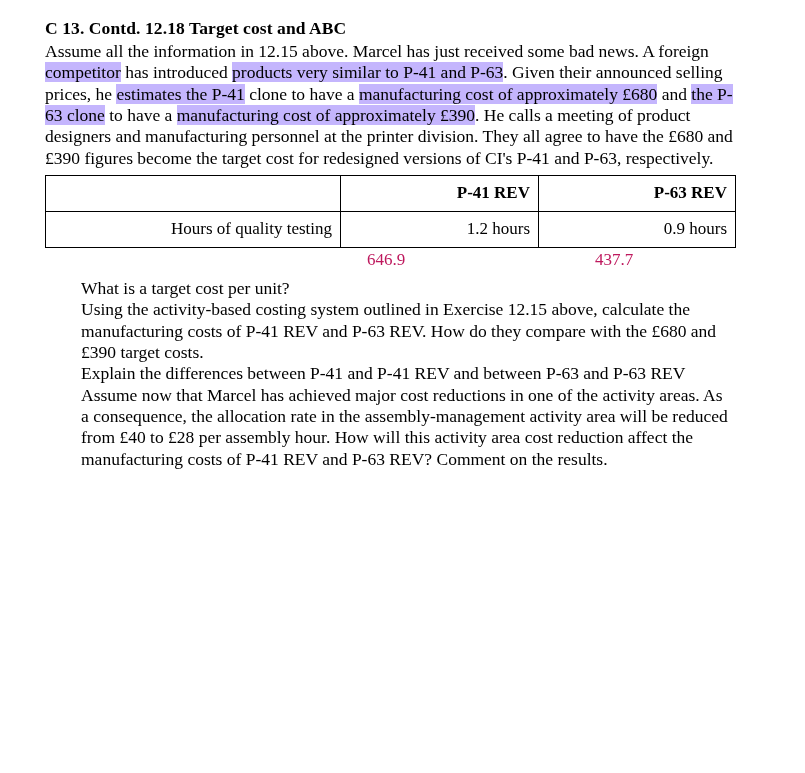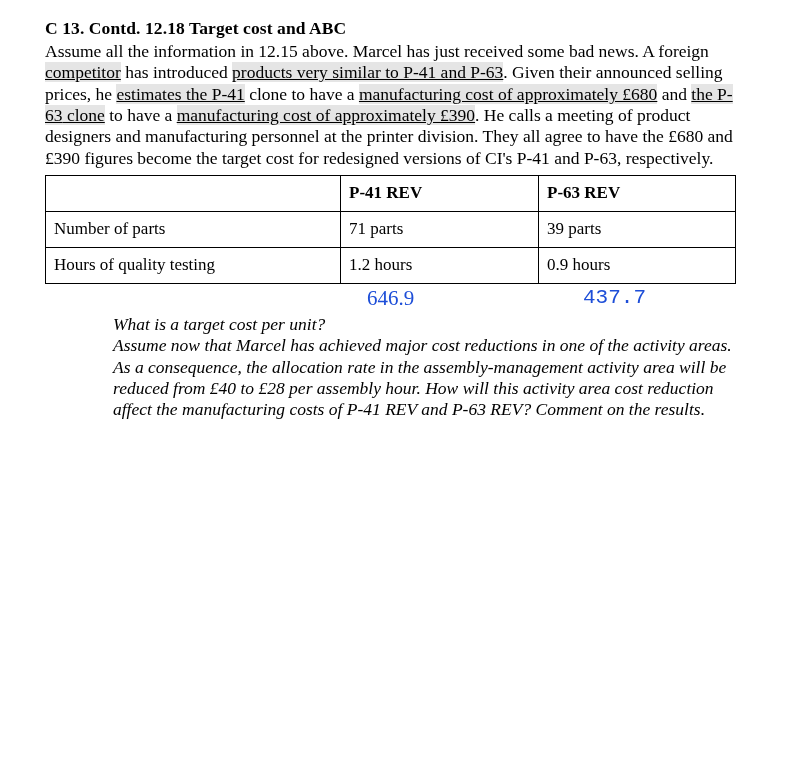--- a/index.html
+++ b/index.html
@@ -31,73 +31,71 @@
     margin: 0 0 2px 0;
     letter-spacing: 0.1px;
   }
   p.para {
     font-size: 17.5px;
     line-height: 1.22;
     margin: 0;
     text-align: left;
   }
   .hl {
-    background: #e5e5e5;
-    text-decoration: underline;
+    background: #c4b5fd;
   }
   .table-wrap {
     margin: 6px 0 0 0;
     padding-left: 0px;
   }
   table.data {
     border-collapse: collapse;
     width: 690px;
     margin-left: 0px;
     table-layout: fixed;
   }
   table.data td, table.data th {
     border: 1px solid #000000;
     font-size: 17px;
     padding: 7px 8px 8px 8px;
-    text-align: left;
+    text-align: right;
     font-weight: normal;
     vertical-align: middle;
     height: 20px;
   }
   table.data th {
     font-weight: bold;
   }
   col.c1 { width: 295px; }
   col.c2 { width: 198px; }
   col.c3 { width: 197px; }
   .sums {
     position: relative;
     height: 26px;
     margin-top: 2px;
     width: 690px;
   }
   .sum-val {
     position: absolute;
-    color: #1d4ed8;
-    font-size: 21px;
+    color: #be185d;
+    font-size: 17px;
   }
   .sum1 { left: 322px; }
-  .sum2 { left: 538px; font-family: Liberation Mono, monospace; }
+  .sum2 { left: 550px; }
   .required-block {
     margin-top: 2px;
     font-size: 17.5px;
     line-height: 1.22;
   }
   .required-label {
     margin-left: 32px;
   }
   .req-list {
-    margin-left: 68px;
+    margin-left: 36px;
     margin-top: 0px;
-    font-style: italic;
   }
   .req-item {
     margin: 0;
   }
 </style>
 </head>
 <body>
 
 <div class="page">
   <div class="content">
@@ -116,39 +114,36 @@
           </colgroup>
         <thead>
           <tr>
             <th></th>
             <th>P-41 REV</th>
             <th>P-63 REV</th>
           </tr>
         </thead>
         <tbody>
           <tr>
-            <td>Number of parts</td>
-            <td>71 parts</td>
-            <td>39 parts</td>
-          </tr>
-          <tr>
             <td>Hours of quality testing</td>
             <td>1.2 hours</td>
             <td>0.9 hours</td>
           </tr>
         </tbody>
       </table>
     </div>
 
     <div class="sums">
       <span class="sum-val sum1">646.9</span>
       <span class="sum-val sum2">437.7</span>
     </div>
 
     <div class="required-block">
       <div class="req-list">
         <p class="req-item">What is a target cost per unit?</p>
+        <p class="req-item">Using the activity-based costing system outlined in Exercise 12.15 above, calculate the manufacturing costs of P-41 REV and P-63 REV.  How do they compare with the £680 and £390 target costs.</p>
+        <p class="req-item">Explain the differences between P-41 and P-41 REV and between P-63 and P-63 REV</p>
         <p class="req-item">Assume now that Marcel has achieved major cost reductions in one of the activity areas.  As a consequence, the allocation rate in the assembly-management activity area will be reduced from £40 to £28 per assembly hour.  How will this activity area cost reduction affect the manufacturing costs of P-41 REV and P-63 REV?  Comment on the results.</p>
       </div>
     </div>
 
   </div>
 </div>
 
 </body></html>

